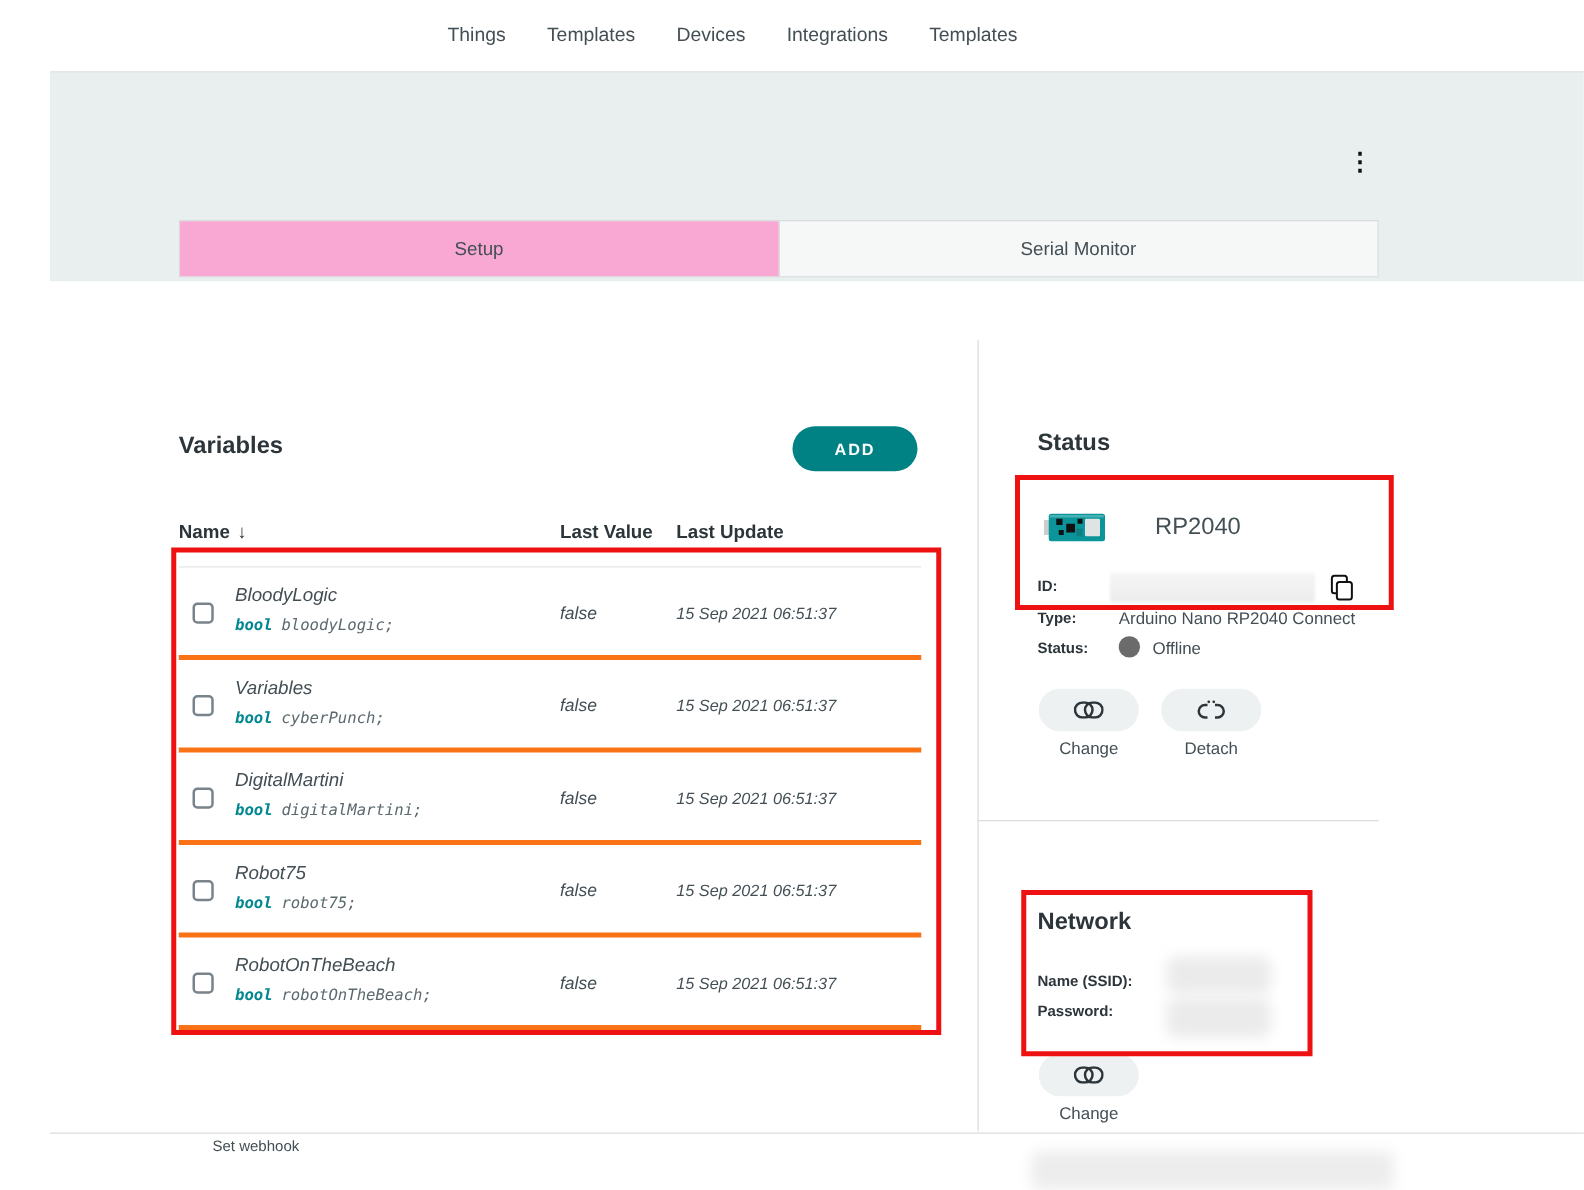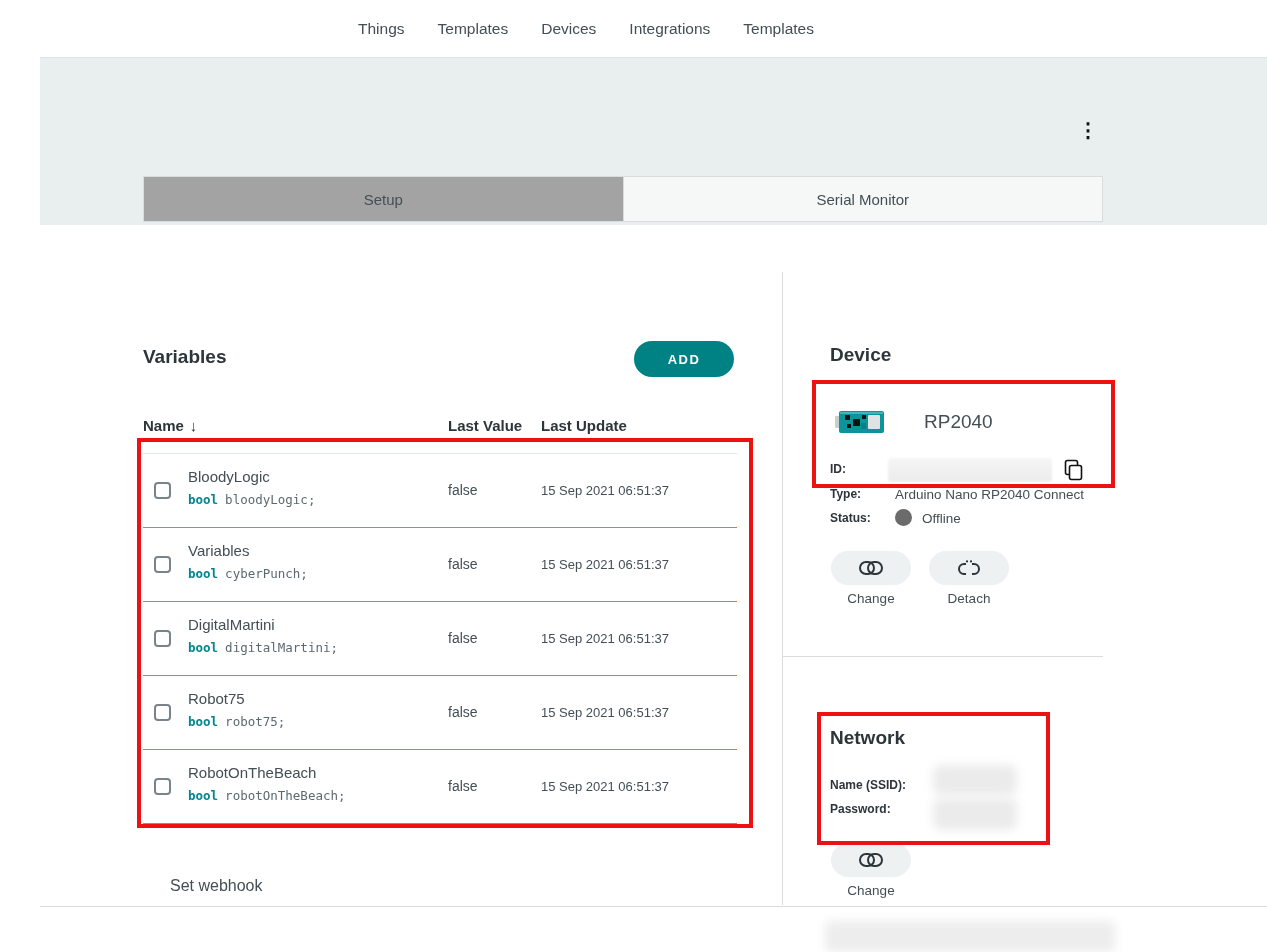--- a/index.html
+++ b/index.html
@@ -25,30 +25,30 @@
 
   
   .band{position:absolute;left:0;top:57px;width:1267px;height:168px;background:var(--header-bg);border-top:1px solid var(--line);}
   .page-title{position:absolute;left:110px;top:112px;font-size:27px;color:var(--heading);}
   .kebab{position:absolute;left:1036px;top:115px;width:24px;height:30px;font-size:20px;font-weight:bold;color:#111;text-align:center;line-height:30px;cursor:pointer;}
 
   
   .tabbar{position:absolute;left:103px;top:176px;width:960px;height:46px;display:flex;border:1px solid #d7dddd;background:#f6f8f8;}
   .tab{flex:1;display:flex;align-items:center;justify-content:center;font-size:15px;color:var(--text);cursor:pointer;gap:7px;}
   .tab + .tab{border-left:1px solid #d7dddd;}
-  .tab.active{background:#a3a3a3;}
+  .tab.active{background:#f9a8d4;}
   .tab-badge{display:inline-flex;align-items:center;justify-content:center;min-width:36px;height:23px;border-radius:12px;background:var(--badge-red);color:#fff;font-size:12px;font-weight:bold;}
 
   
   .sec-title{position:absolute;font-size:19px;font-weight:bold;color:var(--heading);}
   .add-btn{position:absolute;left:594px;top:341px;width:100px;height:36px;border:none;border-radius:18px;background:var(--accent-teal);color:#fff;font-family:"Liberation Sans",sans-serif;font-size:13px;font-weight:bold;letter-spacing:1.5px;cursor:pointer;}
   .col-head{position:absolute;top:417px;font-size:15px;font-weight:bold;color:var(--heading);}
   .sort-arrow{font-weight:bold;margin-left:6px;}
   .var-table{position:absolute;left:103px;top:453px;width:594px;border-top:1px solid #e3e8e8;}
-  .var-row{position:relative;height:74px;border-bottom:1px solid #f97316;cursor:pointer;}
+  .var-row{position:relative;height:74px;border-bottom:4px solid #f97316;cursor:pointer;font-style:italic;}
   .checkbox{position:absolute;left:11px;top:28px;width:17px;height:17px;border:2px solid #78838a;border-radius:4px;background:#fff;cursor:pointer;}
   .var-name{position:absolute;left:45px;top:14px;font-size:15px;color:var(--text);}
   .var-decl{position:absolute;left:45px;top:38px;font-family:"DejaVu Sans Mono",monospace;font-size:12.5px;color:#5c6a70;}
   .var-decl .kw{color:var(--code-keyword);font-weight:bold;margin-right:7px;}
   .var-value{position:absolute;left:305px;top:28px;font-size:14px;}
   .var-date{position:absolute;left:398px;top:29px;font-size:13px;}
 
   
   .vdivider{position:absolute;left:742px;top:272px;width:1px;height:633px;background:#dcdcdc;}
   .hdivider-right{position:absolute;left:742px;top:656px;width:321px;height:1px;background:#dcdcdc;}
@@ -64,21 +64,21 @@
   .net-blob{position:absolute;left:893px;width:84px;border-radius:8px;background:#ebebeb;filter:blur(5px);}
 
   
   .annot{position:absolute;border:4px solid var(--annotation-red);pointer-events:none;}
   #annot-variables{left:97px;top:438px;width:616px;height:390px;}
   #annot-device{left:772px;top:380px;width:303px;height:108px;}
   #annot-network{left:777px;top:712px;width:233px;height:133px;}
 
   
   .footer-line{position:absolute;left:0;top:906px;width:1267px;height:1px;background:#dcdcdc;}
-  .webhook{position:absolute;left:130px;top:877px;font-size:16px;color:var(--text);cursor:pointer;}
+  .webhook{position:absolute;left:130px;top:910px;font-size:12px;color:var(--text);cursor:pointer;}
   .footer-blur{position:absolute;left:785px;top:921px;width:290px;height:31px;border-radius:6px;background:#ededed;filter:blur(5px);}
   svg{display:block;}
 </style>
 </head>
 <body>
 
 <div class="page">
 
   <nav class="topnav">
     <span class="nav-item">Things</span>
@@ -151,21 +151,21 @@
         <div class="var-value">false</div>
         <div class="var-date">15 Sep 2021 06:51:37</div>
       </div>
 
     </div>
   </section>
 
   <div class="vdivider"></div>
 
   <section>
-    <h2 class="sec-title" style="left:790px;top:344px;">Device</h2>
+    <h2 class="sec-title" style="left:790px;top:344px;">Status</h2>
 
     <span class="board-thumb">
       <svg width="50" height="24" viewBox="0 0 50 24">
         <rect x="0" y="6" width="6" height="12" rx="1" fill="#c9cfcf"></rect>
         <rect x="4" y="1" width="45" height="22" rx="2" fill="#0b9499"></rect>
         <rect x="5" y="2" width="43" height="2" fill="#7fd0d2" opacity="0.5"></rect>
         <rect x="10" y="5" width="5" height="5" fill="#111"></rect>
         <rect x="18" y="9" width="7" height="7" fill="#111"></rect>
         <rect x="12" y="14" width="4" height="4" fill="#111"></rect>
         <rect x="27" y="5" width="4" height="4" fill="#111"></rect>

